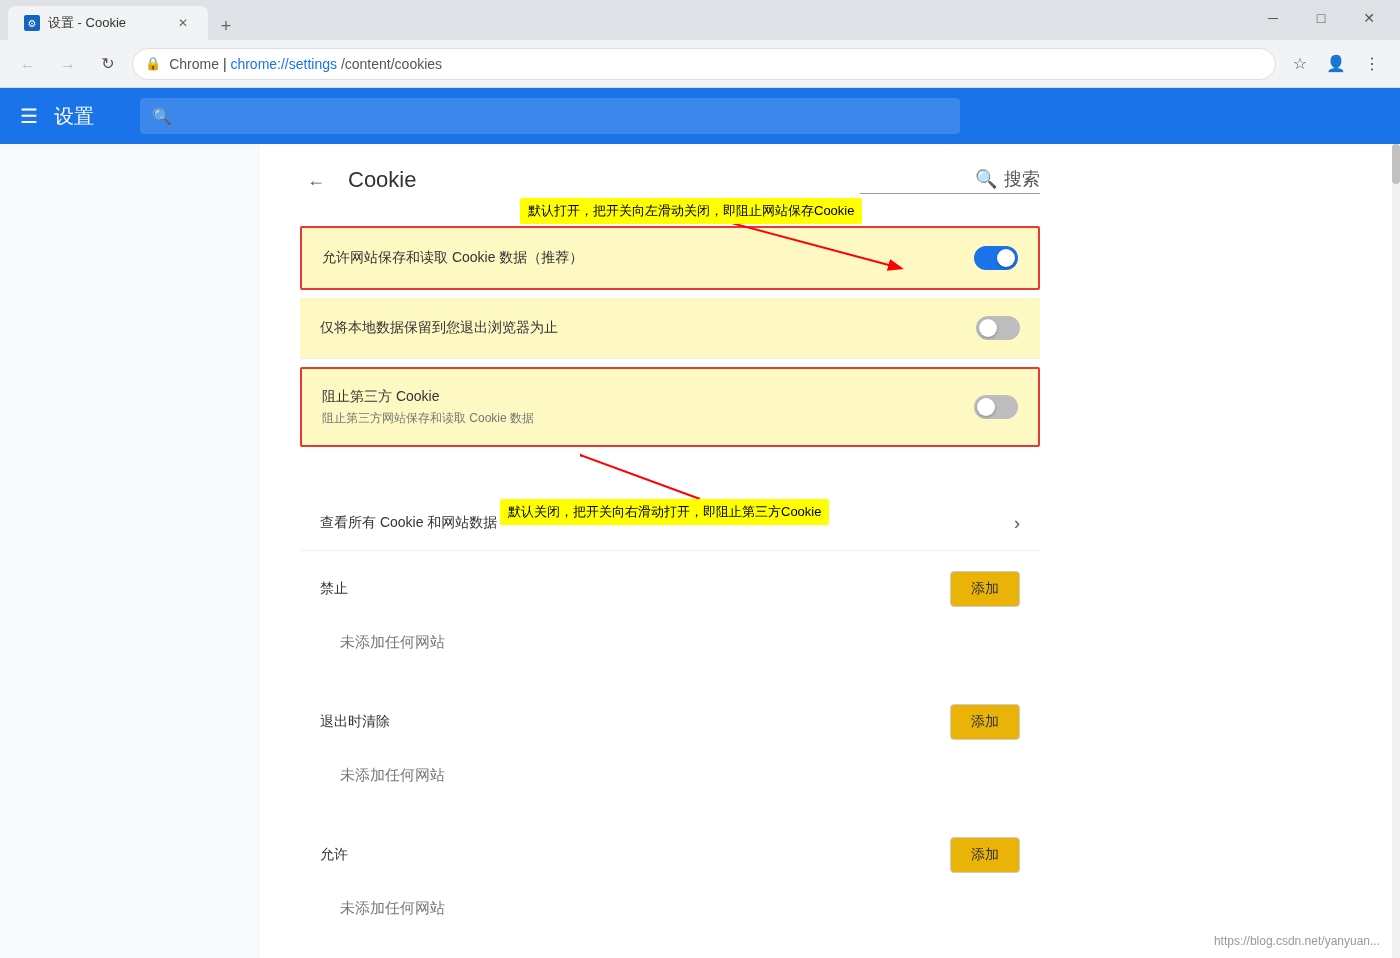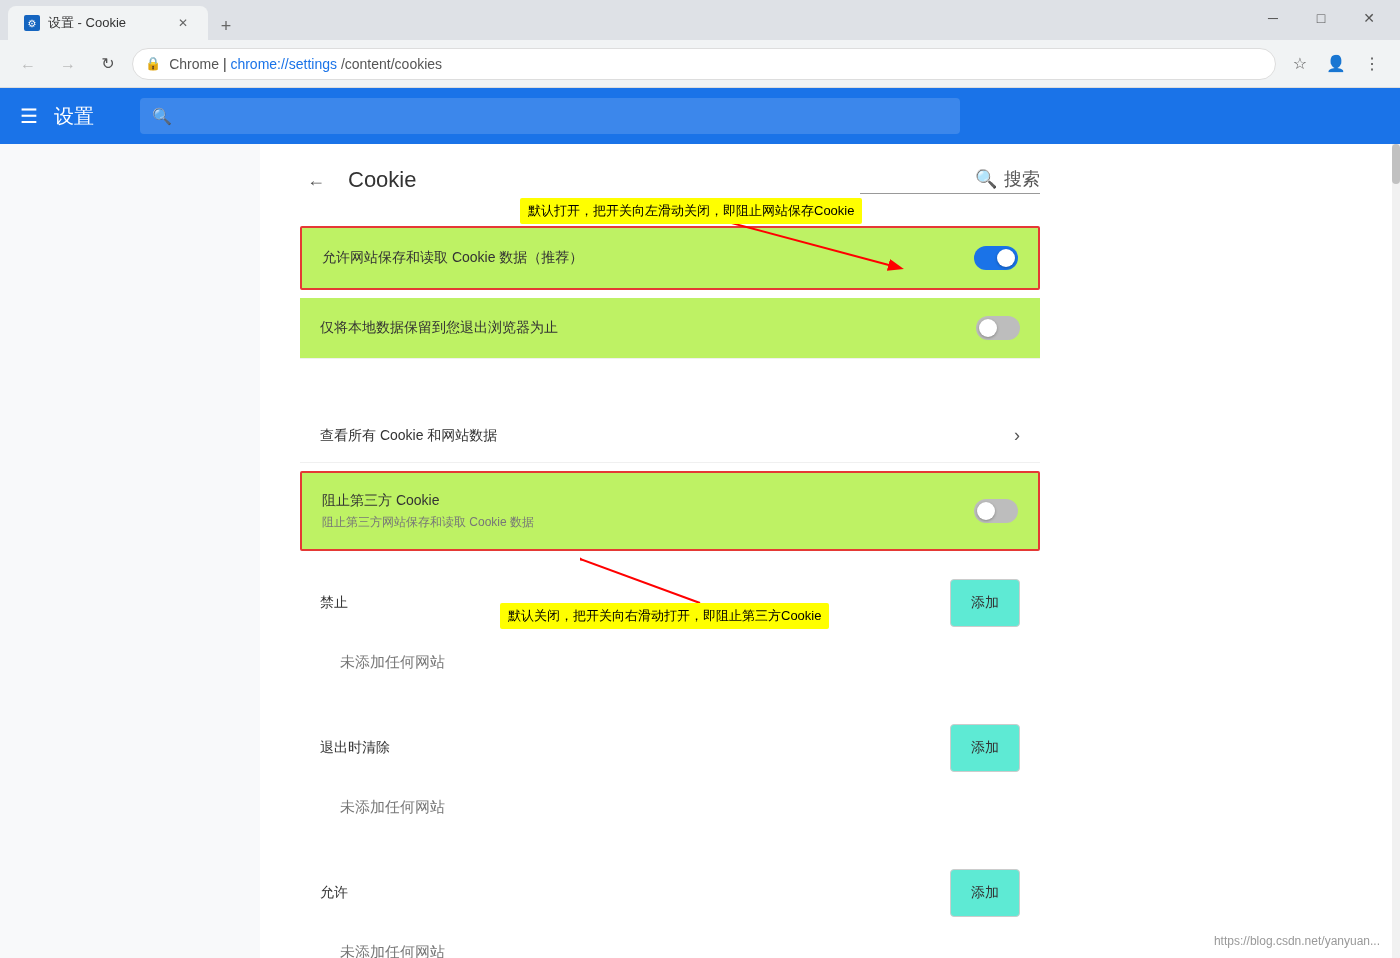--- a/index.html
+++ b/index.html
@@ -169,21 +169,21 @@
     .search-btn { color: #555; font-size: 18px; cursor: pointer; display: flex; align-items: center; gap: 6px; }
     .search-line { width: 180px; height: 1px; background: #999; margin-top: 2px; }
 
     
     .setting-row {
       display: flex;
       align-items: center;
       justify-content: space-between;
       padding: 18px 20px;
       border-bottom: 1px solid #f0f0f0;
-      background: #bef264;
+      background: #fef9c3;
     }
     .setting-row.bordered {
       border: 2px solid #e53935;
       margin-bottom: 8px;
       border-radius: 2px;
     }
     .setting-row-label { font-size: 14px; color: #333; line-height: 1.4; }
     .setting-row-desc { font-size: 12px; color: #777; margin-top: 3px; }
 
     
@@ -230,24 +230,24 @@
 
     
     .section-header {
       display: flex;
       align-items: center;
       justify-content: space-between;
       padding: 20px 20px 10px 20px;
     }
     .section-title { font-size: 14px; color: #333; font-weight: 500; }
     .add-btn {
-      padding: 14px 20px;
+      padding: 8px 20px;
       border: 1px solid #ccc;
       border-radius: 4px;
-      background: #5eead4;
+      background: #eab308;
       font-size: 14px;
       color: #333;
       cursor: pointer;
     }
 
     
     .empty-state {
       padding: 16px 20px 16px 40px;
       font-size: 15px;
       color: #777;
@@ -362,27 +362,20 @@
         </div>
 
         <div class="setting-row">
           <span class="setting-row-label">仅将本地数据保留到您退出浏览器为止</span>
           <div class="toggle off">
             <div class="toggle-track off"></div>
             <div class="toggle-thumb" style="left:3px;"></div>
           </div>
         </div>
 
-        <div style="margin-top:50px;">
-          <div class="view-cookies-row">
-            <span style="font-size:14px;color:#333;">查看所有 Cookie 和网站数据</span>
-            <span class="chevron-right">›</span>
-          </div>
-        </div>
-
         <div style="position:relative; margin-top:8px;">
           <div class="setting-row bordered" style="flex-direction:column;align-items:flex-start;position:relative;">
             <div style="display:flex;align-items:center;justify-content:space-between;width:100%;">
               <div>
                 <div class="setting-row-label">阻止第三方 Cookie</div>
                 <div class="setting-row-desc">阻止第三方网站保存和读取 Cookie 数据</div>
               </div>
               <div class="toggle off" style="margin-left:20px;">
                 <div class="toggle-track off"></div>
                 <div class="toggle-thumb" style="left:3px;"></div>
@@ -396,20 +389,27 @@
               <defs>
                 <marker id="arrow2" markerWidth="8" markerHeight="8" refX="2" refY="3" orient="auto">
                   <path d="M8,0 L8,6 L0,3 z" fill="red"></path>
                 </marker>
               </defs>
             </svg>
             <div class="annotation" style="white-space:nowrap;">默认关闭，把开关向右滑动打开，即阻止第三方Cookie</div>
           </div>
         </div>
 
+        <div style="margin-top:50px;">
+          <div class="view-cookies-row">
+            <span style="font-size:14px;color:#333;">查看所有 Cookie 和网站数据</span>
+            <span class="chevron-right">›</span>
+          </div>
+        </div>
+
         <div class="section-header">
           <span class="section-title">禁止</span>
           <button class="add-btn">添加</button>
         </div>
         <div class="empty-state">未添加任何网站</div>
 
         <div class="section-header" style="margin-top:16px;">
           <span class="section-title">退出时清除</span>
           <button class="add-btn">添加</button>
         </div>

